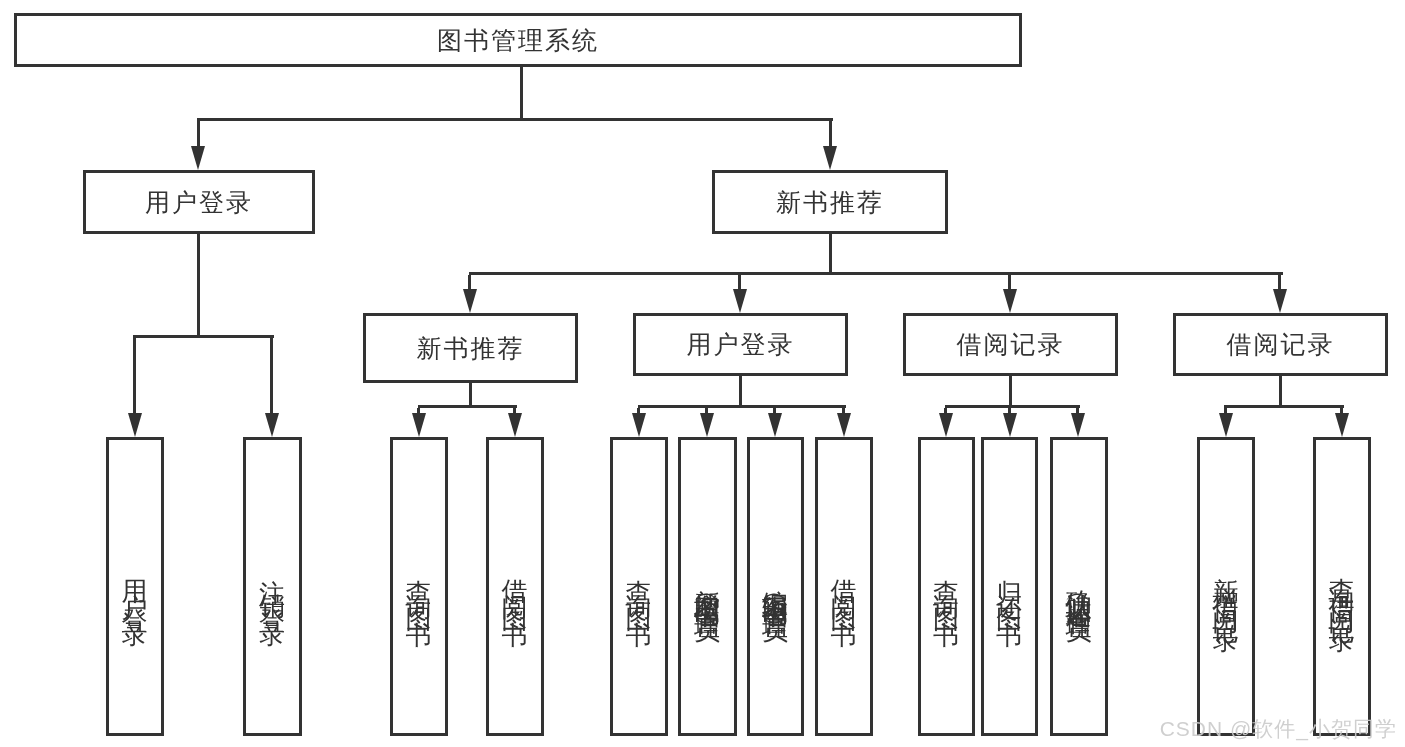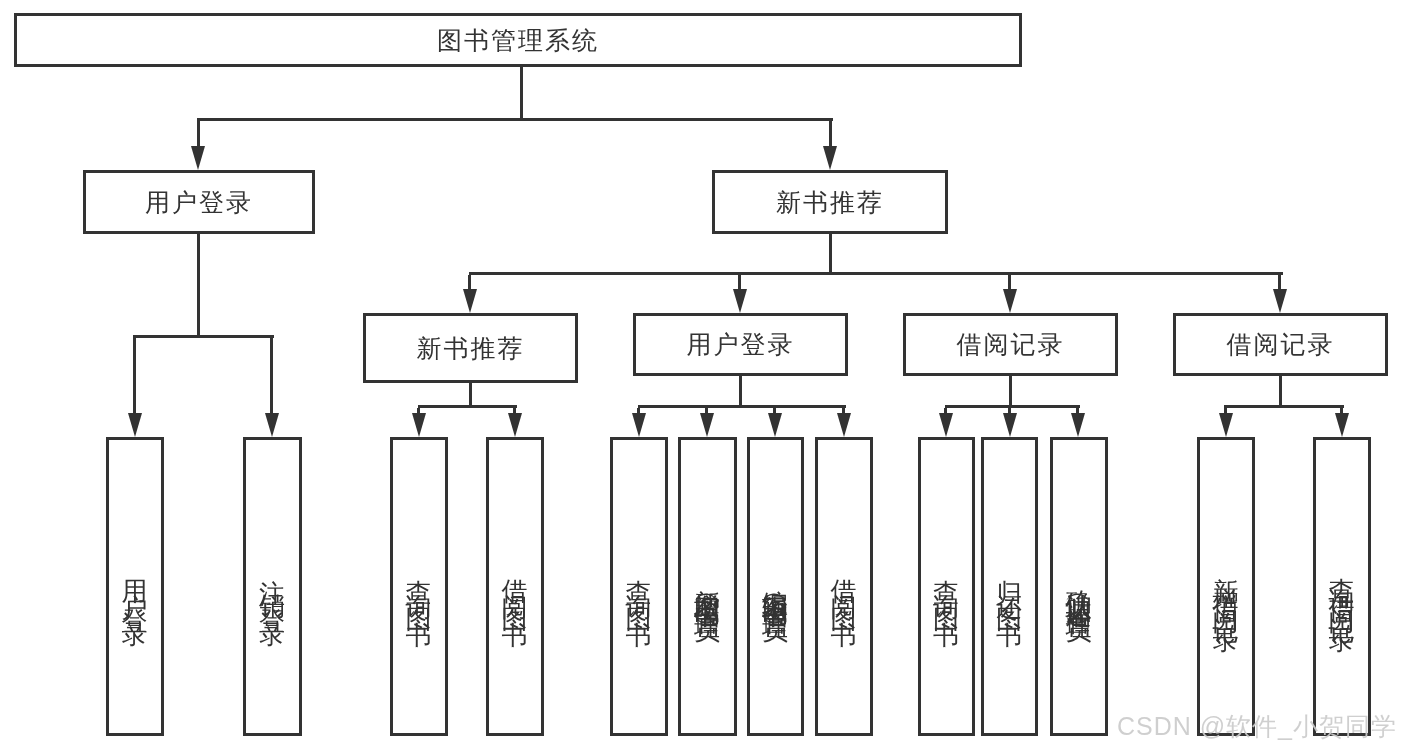--- a/index.html
+++ b/index.html
@@ -48,21 +48,21 @@
     height: 0;
     border-left: 7px solid transparent;
     border-right: 7px solid transparent;
     border-top: 24px solid #333333;
     z-index: 1;
   }
   .watermark {
     position: absolute;
     right: 8px;
     bottom: 4px;
-    font-size: 25px;
+    font-size: 21px;
     letter-spacing: 1px;
     color: #cccccc;
     opacity: 0.92;
     z-index: 3;
     white-space: nowrap;
   }
 </style>
 </head>
 <body>
 

